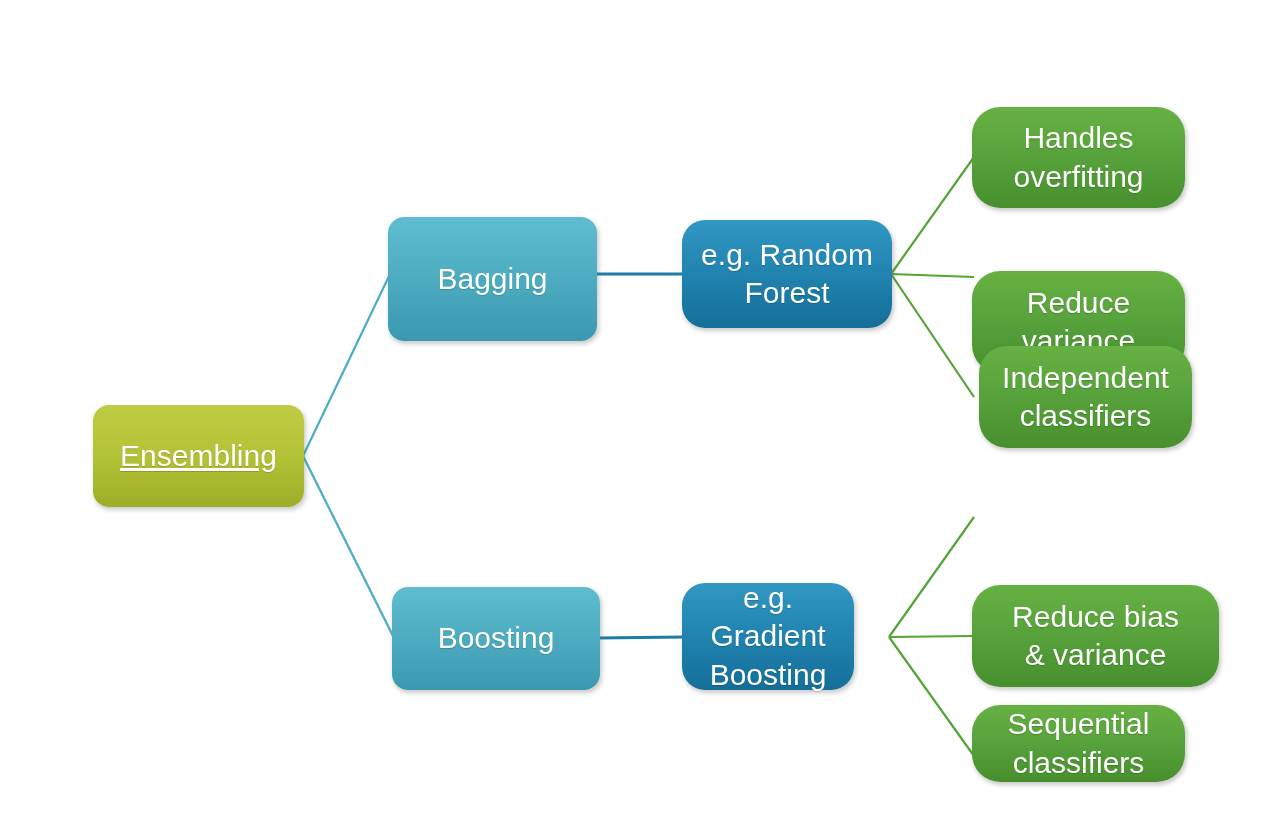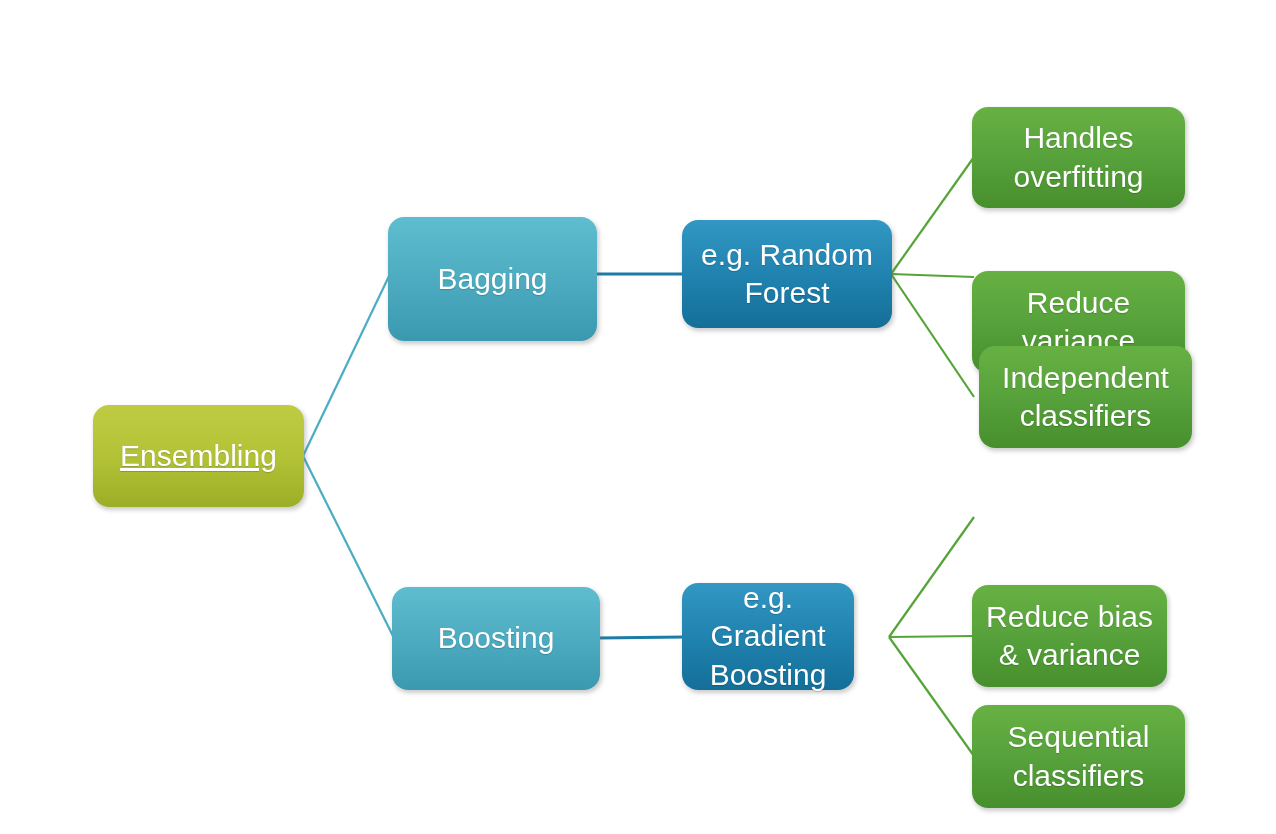--- a/index.html
+++ b/index.html
@@ -40,36 +40,38 @@
     padding: 0 6px;
   }
   .c-olive {
     background: linear-gradient(180deg, #bfcc43 0%, #b1c134 55%, #9cad28 100%);
   }
   .c-teal {
     background: linear-gradient(180deg, #5fbdd0 0%, #4baabf 55%, #3a99af 100%);
   }
   .c-blue {
     background: linear-gradient(180deg, #3297c3 0%, #1f81ad 55%, #146f98 100%);
+    border-radius: 23px;
   }
   .c-green {
     background: linear-gradient(180deg, #67b143 0%, #55a03a 55%, #478f2d 100%);
+    border-radius: 28px;
   }
   
   .p-root      { left: 93px;  top: 405px; width: 211px; height: 102px; text-decoration: underline; }
   .p-bagging   { left: 388px; top: 217px; width: 209px; height: 124px; }
   .p-rf        { left: 682px; top: 220px; width: 210px; height: 108px; }
   .p-boosting  { left: 392px; top: 587px; width: 208px; height: 103px; }
   .p-gb        { left: 682px; top: 583px; width: 172px; height: 107px; justify-content: center; }
   .p-leaf1     { left: 972px; top: 107px; width: 213px; height: 101px; }
   .p-leaf2     { left: 972px; top: 226px; width: 213px; height: 102px; margin-top: 45px; }
   .p-leaf3     { left: 979px; top: 346px; width: 213px; height: 102px; }
   .p-leaf4     { left: 972px; top: 466px; width: 213px; height: 102px; }
-  .p-leaf5     { left: 972px; top: 585px; width: 195px; height: 102px; }
-  .p-leaf6     { left: 972px; top: 705px; width: 213px; height: 103px; }
+  .p-leaf5     { left: 972px; top: 585px; width: 247px; height: 102px; }
+  .p-leaf6     { left: 972px; top: 705px; width: 213px; height: 77px; }
 </style>
 </head>
 <body>
 
 <div class="canvas">
 
   <svg class="connectors" width="1276" height="834" viewBox="0 0 1276 834">
 
     <line x1="303" y1="456" x2="390" y2="274" stroke="#4aacc5" stroke-width="2.2"></line>
     <line x1="303" y1="456" x2="394" y2="638" stroke="#4aacc5" stroke-width="2.2"></line>

